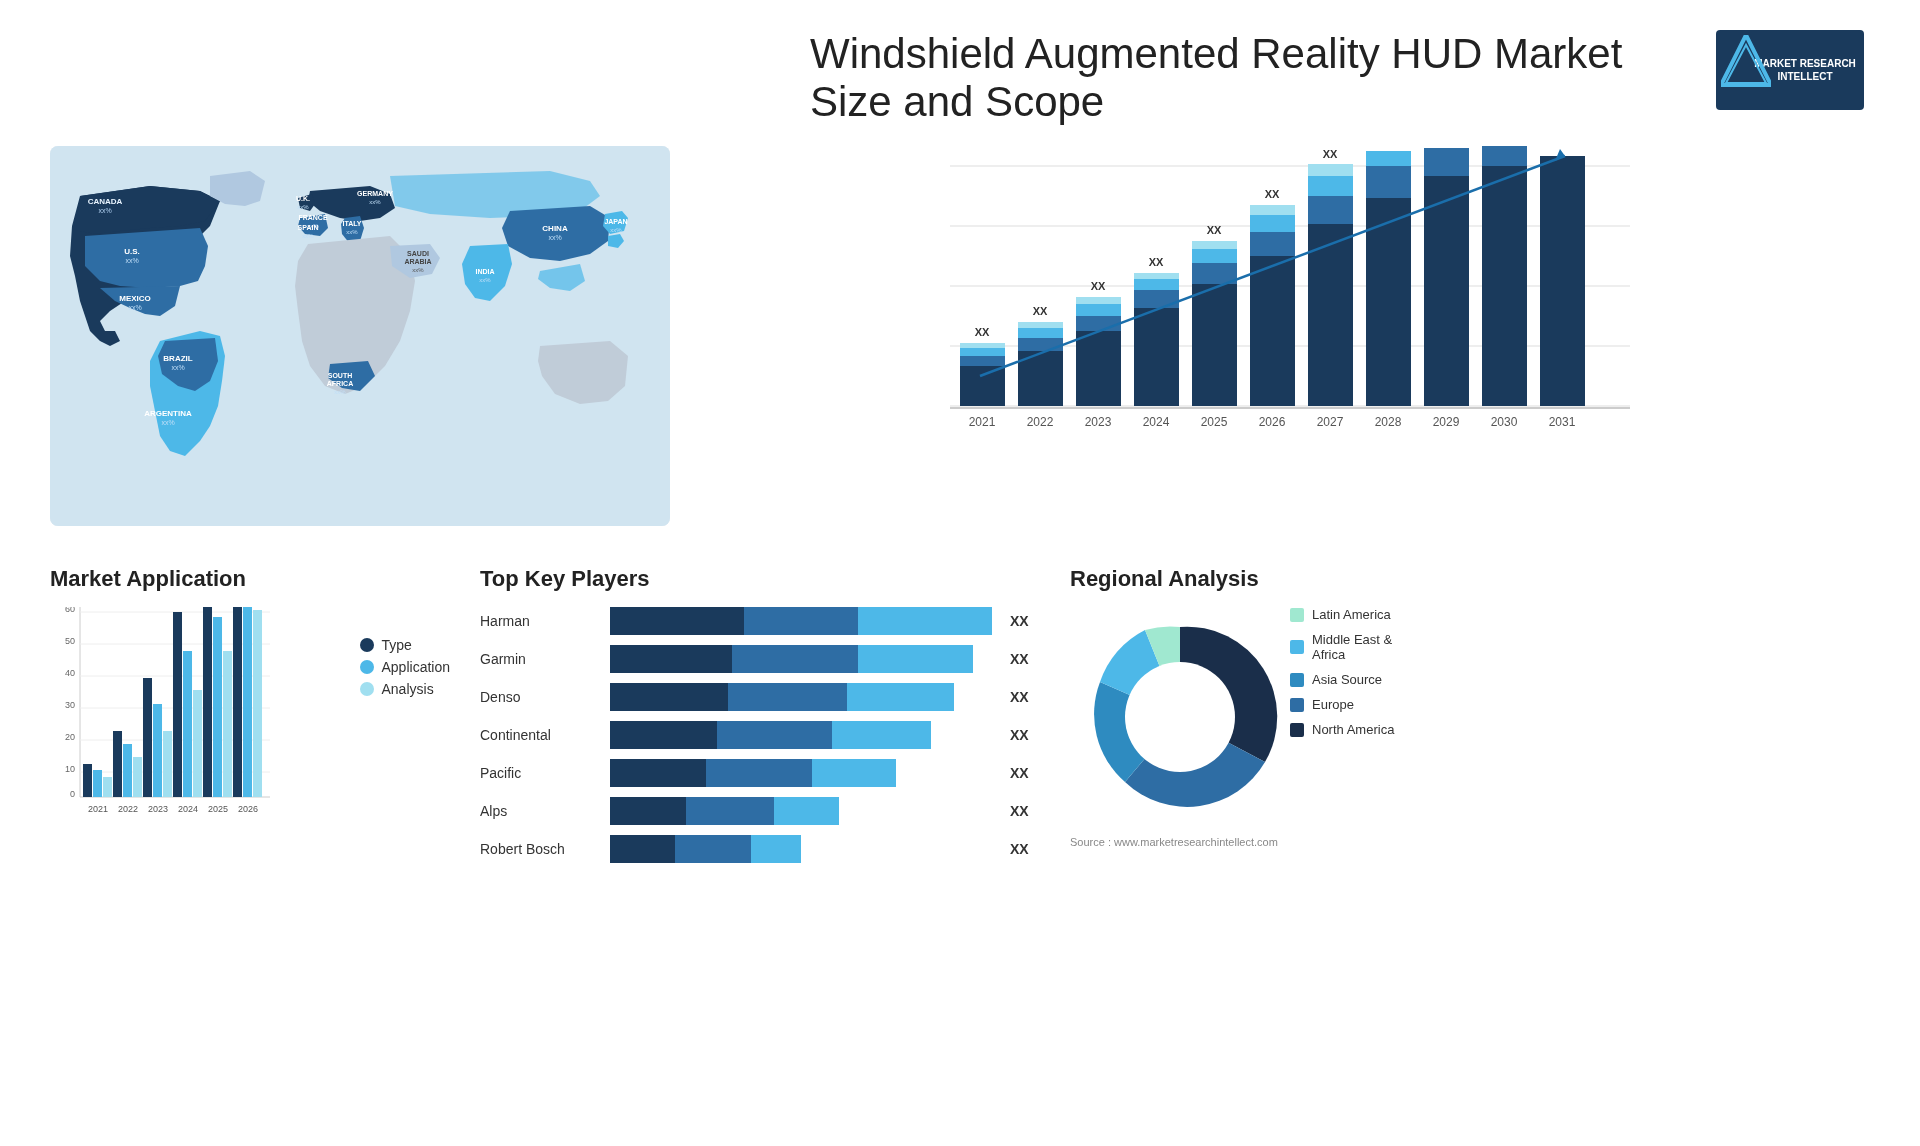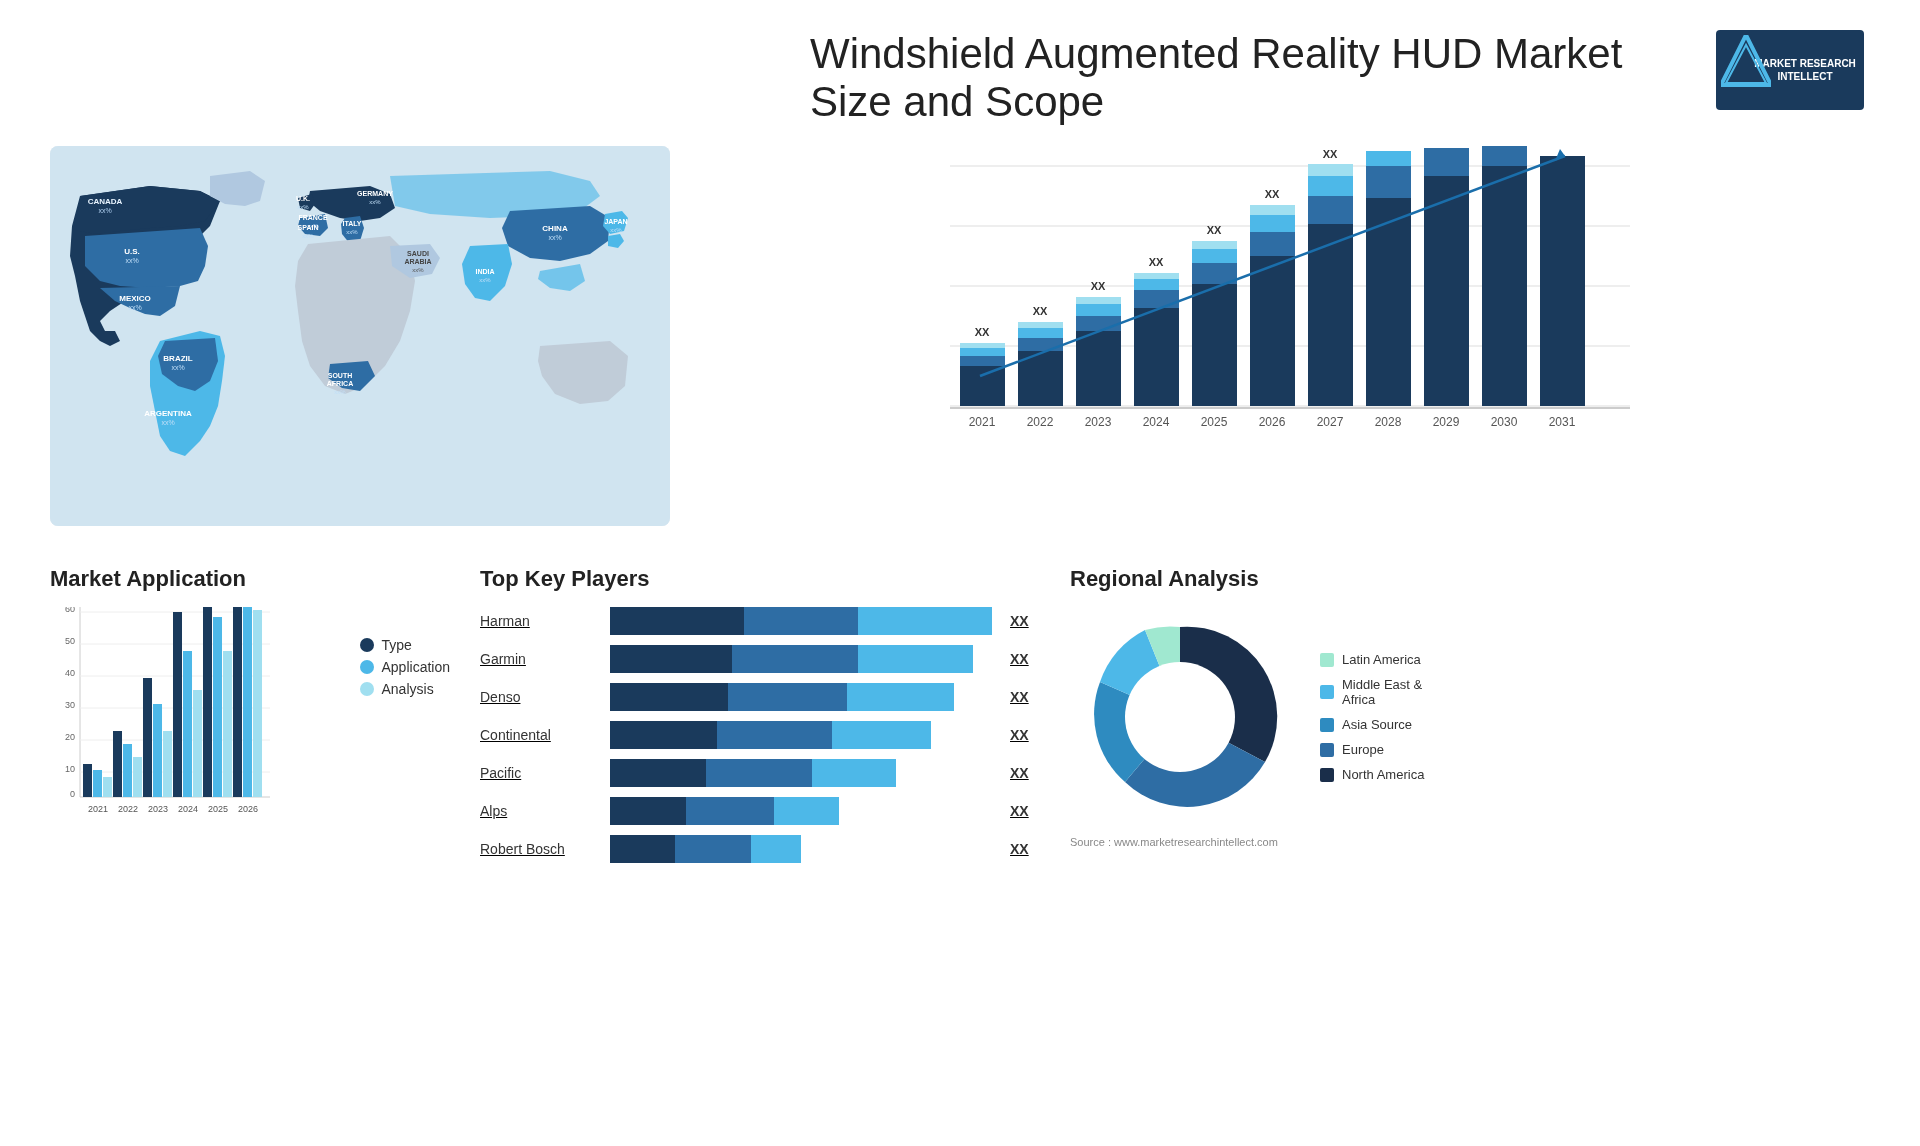--- a/index.html
+++ b/index.html
@@ -118,21 +118,20 @@
       border-radius: 50%;
       flex-shrink: 0;
     }
 
     
     .key-players-section {
       padding: 10px 0;
     }
     .players-list {
       margin-top: 10px;
-      text-decoration: underline;
     }
     .player-row {
       display: flex;
       align-items: center;
       margin-bottom: 10px;
       gap: 10px;
     }
     .player-name {
       width: 120px;
       font-size: 14px;
@@ -163,22 +162,21 @@
       margin-left: 8px;
       width: 30px;
     }
 
     
     .regional-section {
       padding: 10px 0;
     }
     .donut-container {
       display: flex;
-      align-items: center;
-      gap: 30px;
+      align-items: flex-start;
       margin-top: 15px;
     }
     .regional-legend {
       display: flex;
       flex-direction: column;
       gap: 10px;
     }
     .regional-legend-item {
       display: flex;
       align-items: center;

